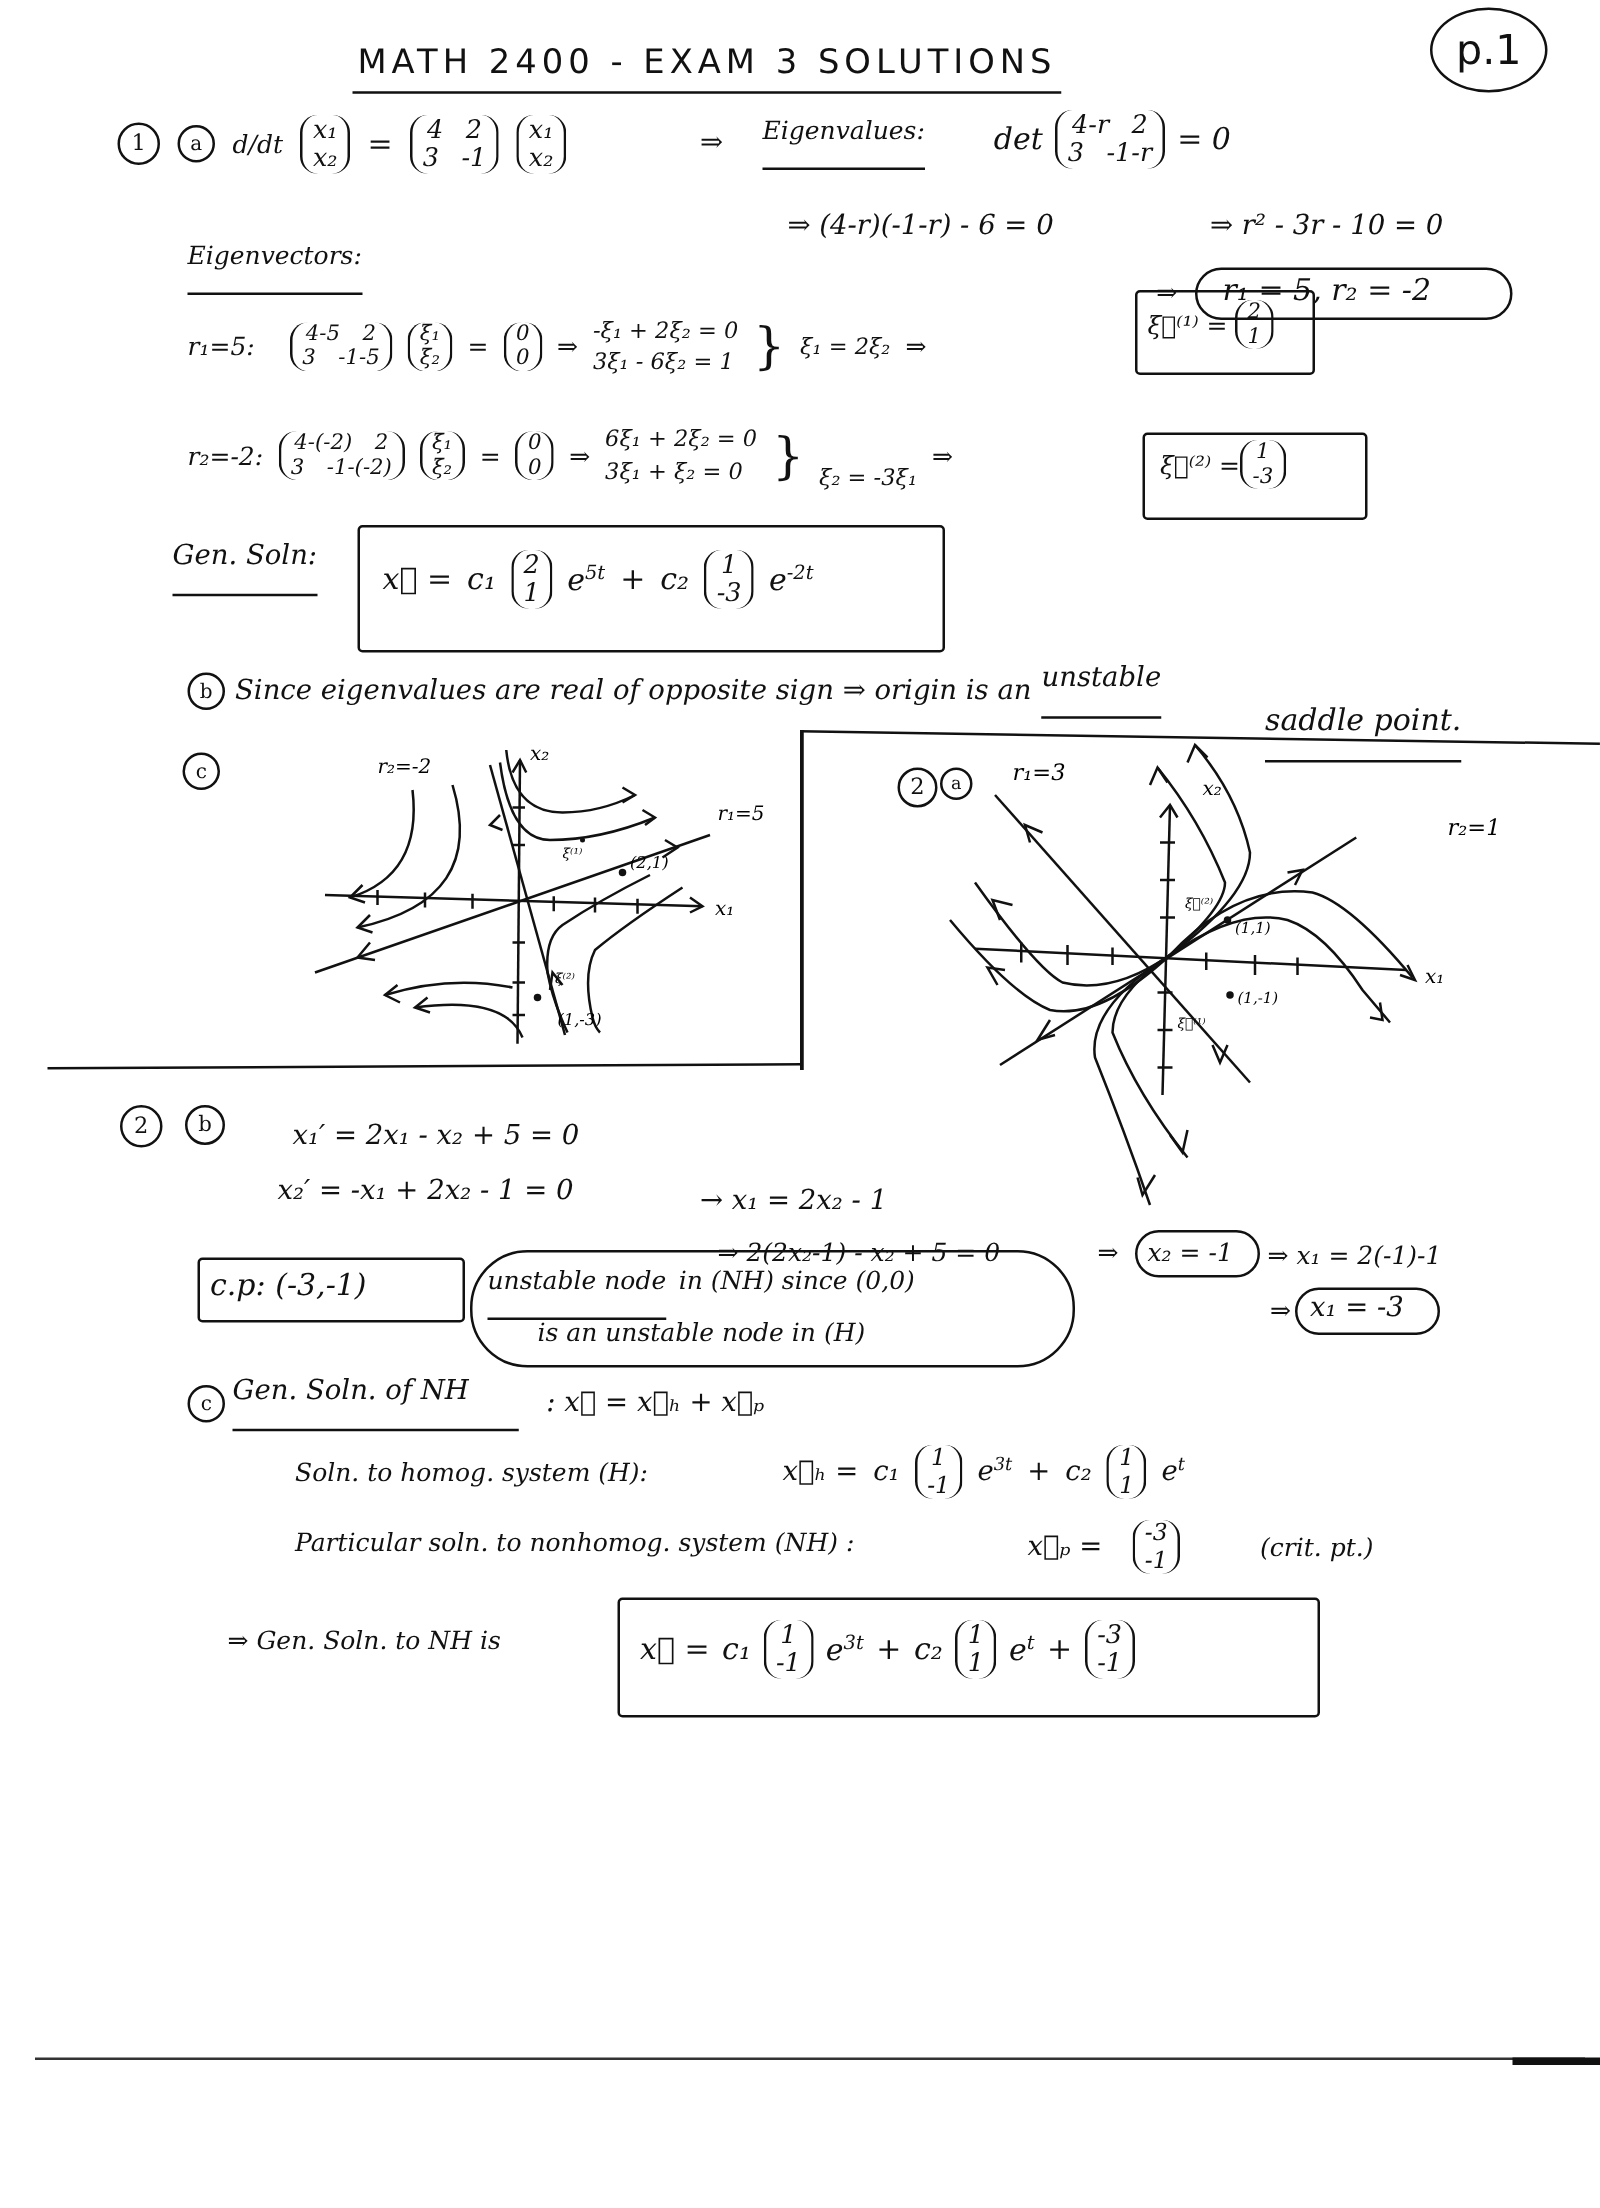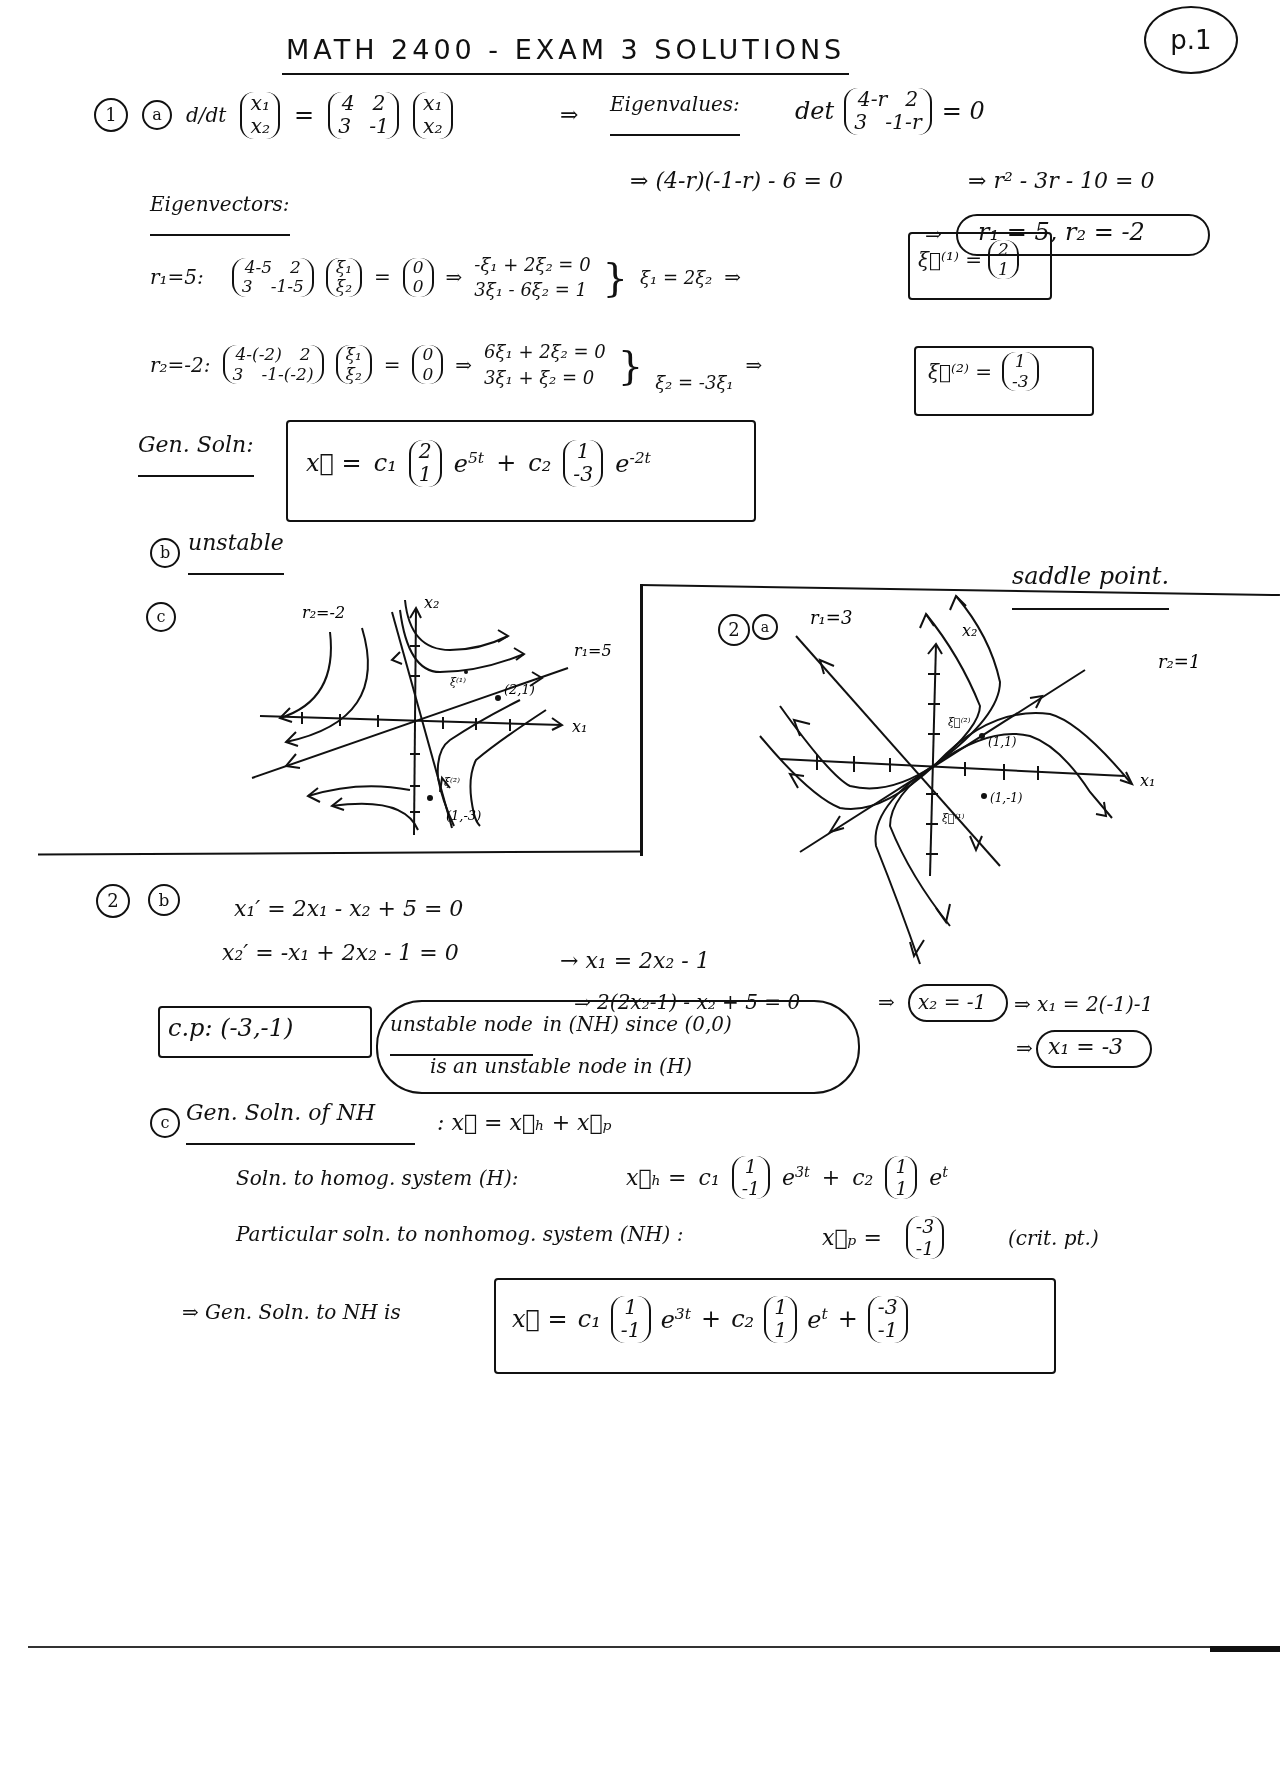--- a/index.html
+++ b/index.html
@@ -22,21 +22,21 @@
   .f24 { font-size: 24px; }
   sup { font-size: 0.65em; }
   .hline { position: absolute; height: 2px; background: #111; }
   .vline { position: absolute; width: 3px; background: #111; }
   svg { position: absolute; overflow: visible; }
 </style>
 </head>
 <body>
 
 <div class="abs title ul" style="left:282px; top:34px; padding:0 4px 8px 4px;">MATH 2400 - EXAM 3 SOLUTIONS</div>
-<div class="abs" style="left:1144px; top:6px; width:90px; height:64px; border:2px solid #111; border-radius:50%; text-align:center; line-height:64px; font-size:26px; font-family:'DejaVu Sans',sans-serif;">
+<div class="abs" style="left:1144px; top:6px; width:90px; height:64px; border:2px solid #111; border-radius:50%; text-align:center; line-height:64px; font-size:33px; font-family:'DejaVu Sans',sans-serif;">
   <span>p.1</span>
 </div>
 
 <div class="abs f24" style="left:94px; top:92px; display:flex; align-items:center; gap:14px;">
   <span class="circ" style="width:30px;height:30px;line-height:30px;font-size:18px;">1</span>
   <span class="circ" style="width:26px;height:26px;line-height:26px;font-size:16px;">a</span>
   <span class="hand" style="font-size:20px;">d/dt</span>
   <span class="mat hand">
     <span>x₁</span>
     <span>x₂</span>
@@ -146,21 +146,21 @@
   <span>⇒</span>
   <span style="display:flex; flex-direction:column; line-height:1.4; font-size:18px;">
     <span>6ξ₁ + 2ξ₂ = 0</span>
     <span>3ξ₁ + ξ₂ = 0</span>
   </span>
   <span style="font-size:40px; font-style:normal; line-height:1;">}</span>
   <span style="font-size:18px;margin-top:36px;">ξ₂ = -3ξ₁</span>
   <span>⇒</span>
 </div>
 <div class="box" style="left:914px; top:346px; width:176px; height:66px;"></div>
-<div class="abs f20 hand" style="left:928px; top:352px; display:flex; align-items:center; gap:10px;">
+<div class="abs f20 hand" style="left:928px; top:352px; display:flex; align-items:center; ">
   <span>ξ⃗⁽²⁾ =</span>
   <span class="mat">
       <span>1</span>
       <span>-3</span>
     </span>
 </div>
 
 <div class="abs f22 hand ul" style="left:138px; top:432px;">Gen. Soln:</div>
 <div class="box" style="left:286px; top:420px; width:466px; height:98px;"></div>
 <div class="abs f24 hand" style="left:306px; top:440px; display:flex; align-items:center; gap:12px;">
@@ -175,20 +175,21 @@
   <span>c₂</span>
   <span class="mat">
       <span>1</span>
       <span>-3</span>
     </span>
   <span>e<sup>-2t</sup></span>
 </div>
 
 <div class="abs f22 hand" style="left:150px; top:530px; display:flex; align-items:center; gap:8px;">
   <span class="circ" style="width:26px;height:26px;line-height:26px;font-size:16px;">b</span>
+  <span>Since eigenvalues are real of opposite sign ⇒ origin is an</span>
   <span class="ul">unstable</span>
 </div>
 <div class="abs f24 hand ul" style="left:1012px; top:562px;">saddle point.</div>
 
 <div class="hline" style="left:640px; top:584px; width:640px; transform:rotate(0.9deg); transform-origin:left;"></div>
 <div class="vline" style="left:640px; top:584px; height:272px;"></div>
 <div class="hline" style="left:38px; top:852px; width:604px; transform:rotate(-0.3deg);"></div>
 
 <span class="abs circ hand" style="left:146px; top:602px; width:26px;height:26px;line-height:26px;font-size:16px;">c</span>
 

